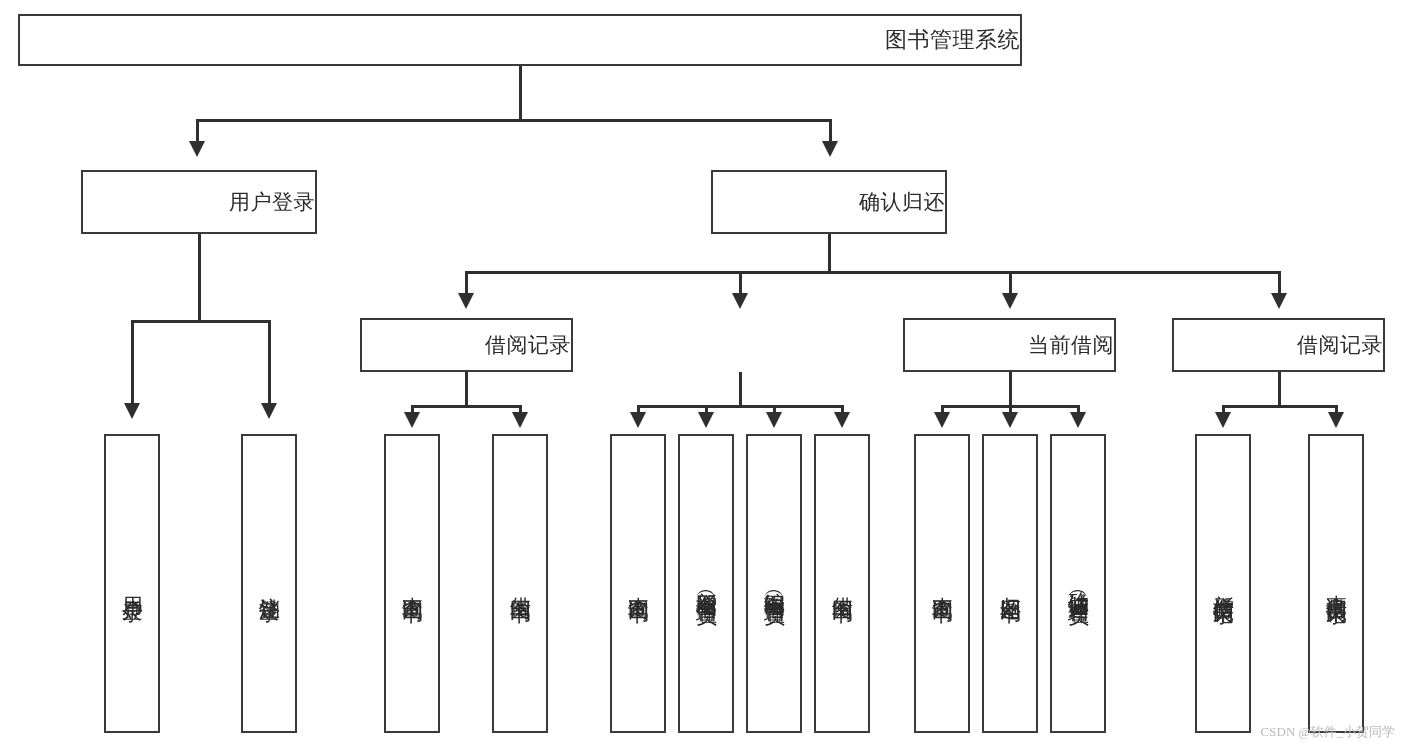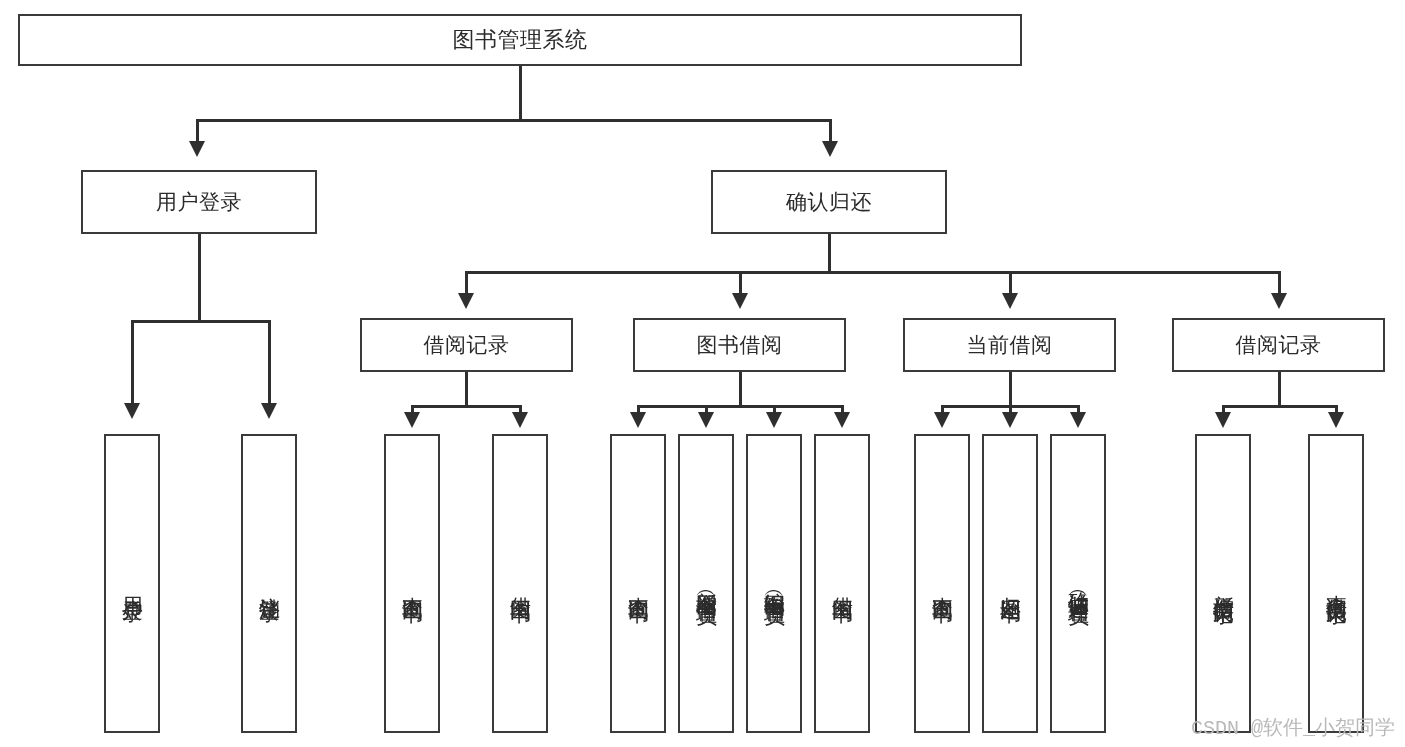--- a/index.html
+++ b/index.html
@@ -19,21 +19,21 @@
     overflow: hidden;
   }
   
   .node {
     position: absolute;
     box-sizing: border-box;
     background: #ffffff;
     border: 2.5px solid #3a3a3a;
     display: flex;
     align-items: center;
-    justify-content: center;
+    justify-content: flex-end;
     color: #2b2b2b;
     line-height: 1.18;
   }
   .node.h {
     font-size: 21px;
     letter-spacing: 0.5px;
   }
   .node.root {
     font-size: 22px;
   }
@@ -63,25 +63,25 @@
     height: 0;
     border-left: 8px solid transparent;
     border-right: 8px solid transparent;
     border-top: 16px solid #2f2f2f;
   }
   
   #watermark {
     position: absolute;
     right: 10px;
     bottom: 6px;
-    font-size: 20px;
+    font-size: 13px;
     color: #b9b9b9;
     white-space: nowrap;
     pointer-events: none;
-    font-family: Liberation Mono, monospace;
+    font-family: Liberation Serif, serif;
   }
 </style>
 </head>
 <body>
 
 <div id="canvas">
 
   <div class="node h root" style="left:18px; top:14px; width:1004px; height:52px;">
     <span class="lbl">图书管理系统</span>
   </div>
@@ -115,23 +115,20 @@
   <div class="ln vert" style="left:739px; top:271px; height:24px;"></div>
   <div class="arrow" style="left:732px; top:293px;"></div>
   <div class="ln vert" style="left:1009px; top:271px; height:24px;"></div>
   <div class="arrow" style="left:1002px; top:293px;"></div>
   <div class="ln vert" style="left:1278px; top:271px; height:24px;"></div>
   <div class="arrow" style="left:1271px; top:293px;"></div>
 
   <div class="node h" style="left:360px; top:318px; width:213px; height:54px;">
     <span class="lbl">借阅记录</span>
   </div>
-  <div class="node h" style="left:633px; top:318px; width:213px; height:54px;">
-    <span class="lbl">图书借阅</span>
-  </div>
   <div class="node h" style="left:1172px; top:318px; width:213px; height:54px;">
     <span class="lbl">借阅记录</span>
   </div>
   <div class="node h" style="left:903px; top:318px; width:213px; height:54px;">
     <span class="lbl">当前借阅</span>
   </div>
 
   <div class="ln vert" style="left:465px; top:372px; height:33px;"></div>
   <div class="ln horz" style="left:411px; top:405px; width:108px;"></div>
   <div class="ln vert" style="left:411px; top:405px; height:10px;"></div>

